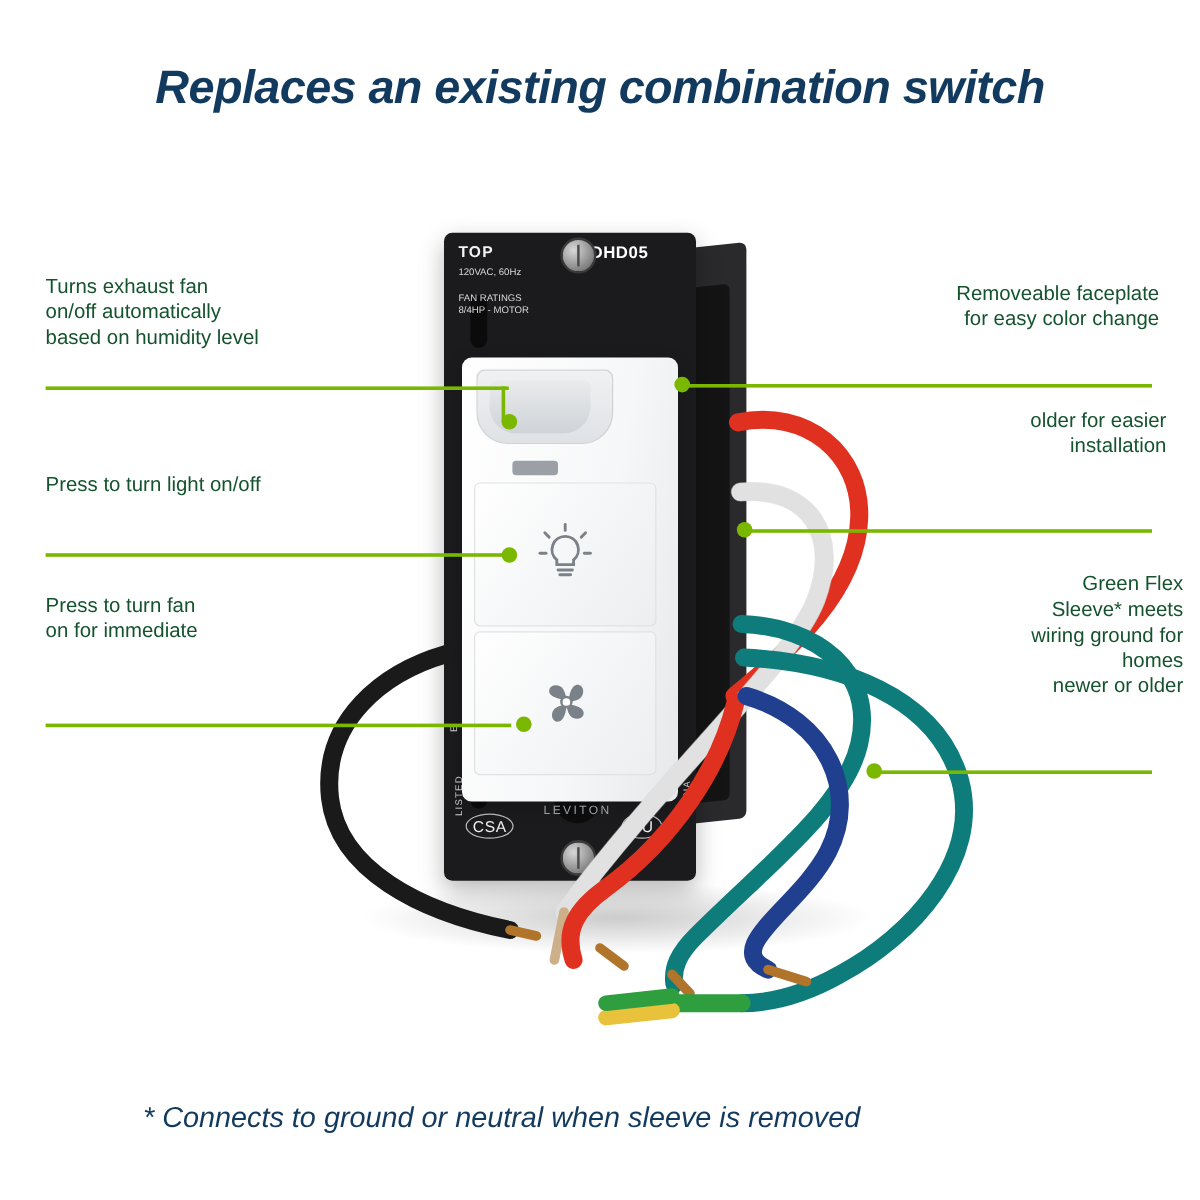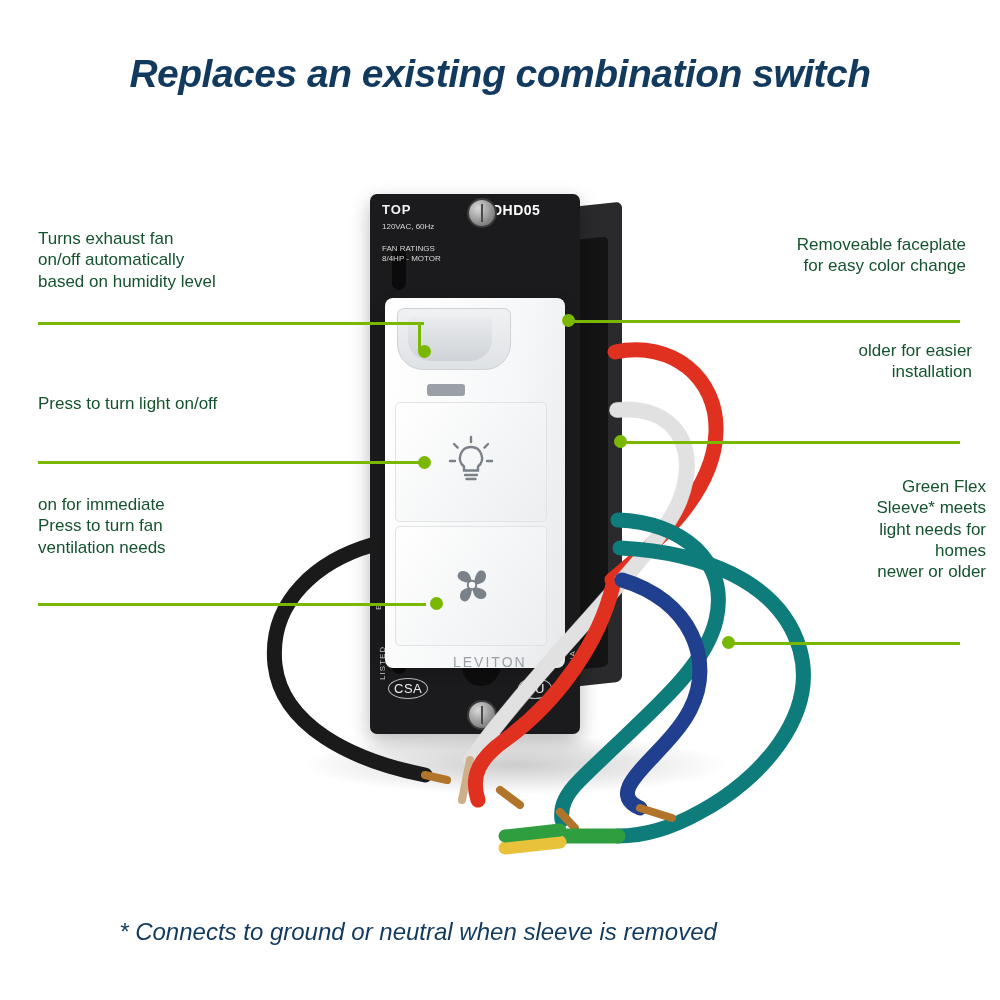--- a/index.html
+++ b/index.html
@@ -225,22 +225,22 @@
     border-radius: 5px;
     border: 1px solid #e0e2e4;
   }
   .glyph {
     position: absolute;
     color: #7b8188;
   }
   .brand {
     position: absolute;
     left: 68px;
-    top: 356px;
-    font-size: 14px;
+    top: 372px;
+    font-size: 10px;
     letter-spacing: 2px;
     color: #9aa0a6;
   }
 
   .yoke-hole {
     position: absolute;
     width: 38px;
     height: 38px;
     border-radius: 50%;
     background: #0d0d0e;
@@ -404,36 +404,35 @@
   <div>Turns exhaust fan</div>
   <div>on/off automatically</div>
   <div>based on humidity level</div>
 </div>
 
 <div class="callout left" style="left:38px; top:393px; width:360px;">
   <div>Press to turn light on/off</div>
 </div>
 
 <div class="callout left" style="left:38px; top:494px; width:330px;">
+  <div>Press to turn fan</div>
   <div>on for immediate</div>
-  <div>Press to turn fan</div>
-  <div>ventilation needs</div>
 </div>
 
 <div class="callout right" style="left:646px; top:234px; width:320px;">
   <div>Removeable faceplate</div>
   <div>for easy color change</div>
 </div>
 
 <div class="callout right" style="left:712px; top:340px; width:260px;">
   <div>older for easier</div>
   <div>installation</div>
 </div>
 
 <div class="callout right" style="left:766px; top:476px; width:220px;">
   <div>Green Flex</div>
   <div>Sleeve* meets</div>
-  <div>light needs for</div>
+  <div>wiring ground for</div>
   <div>homes</div>
   <div>newer or older</div>
 </div>
 
 <div class="footnote">* Connects to ground or neutral when sleeve is removed</div>
 
 </body></html>

